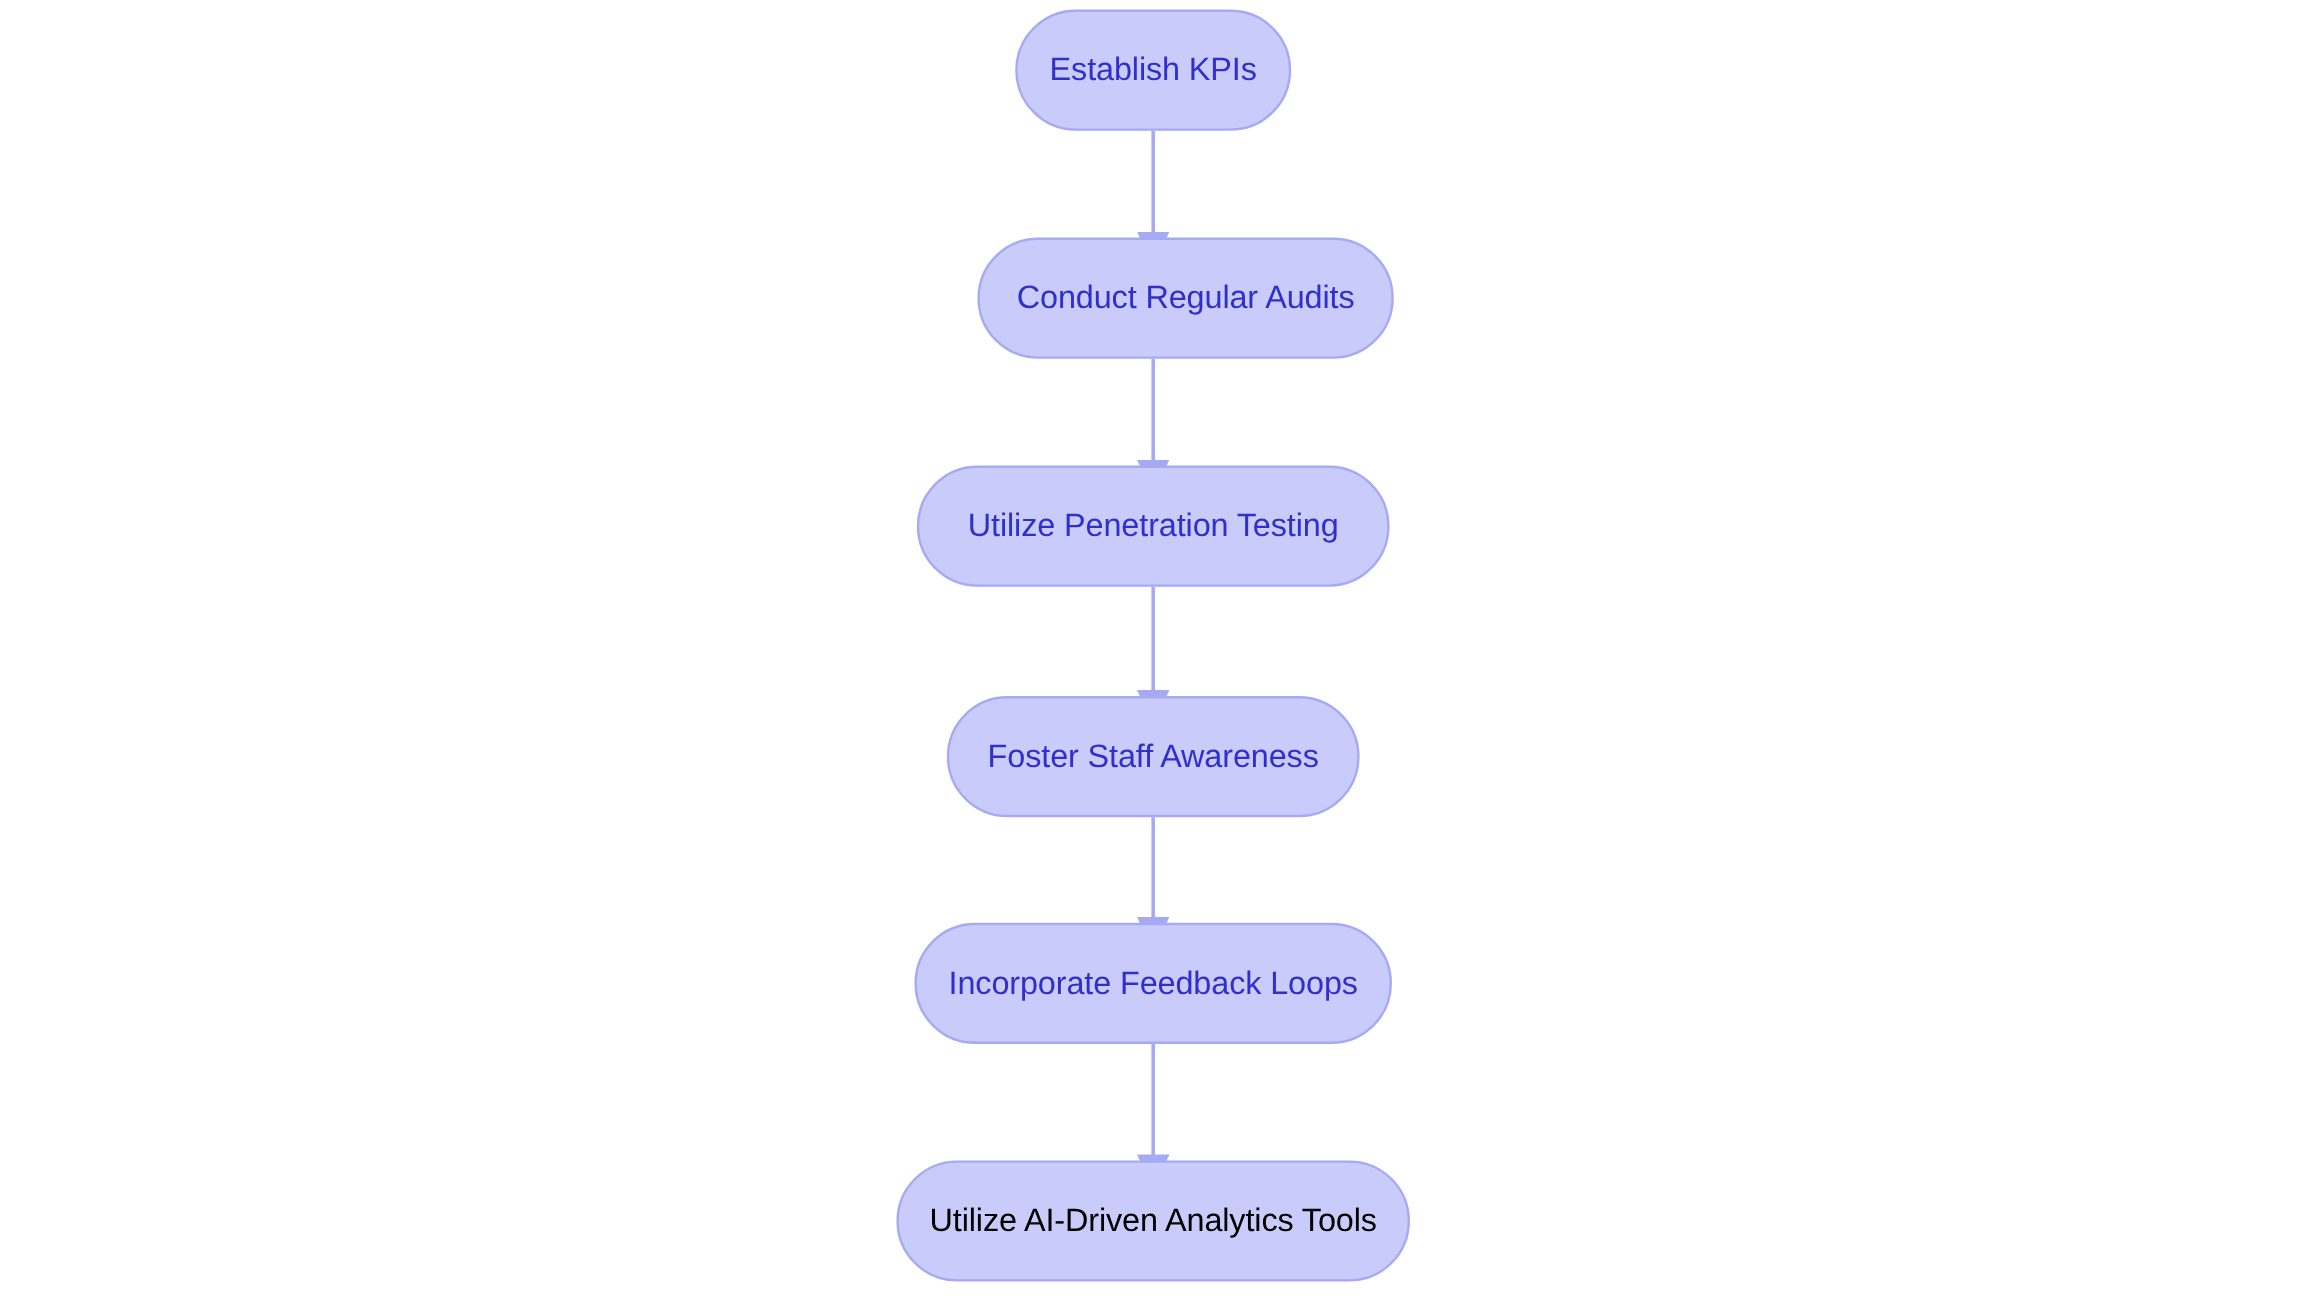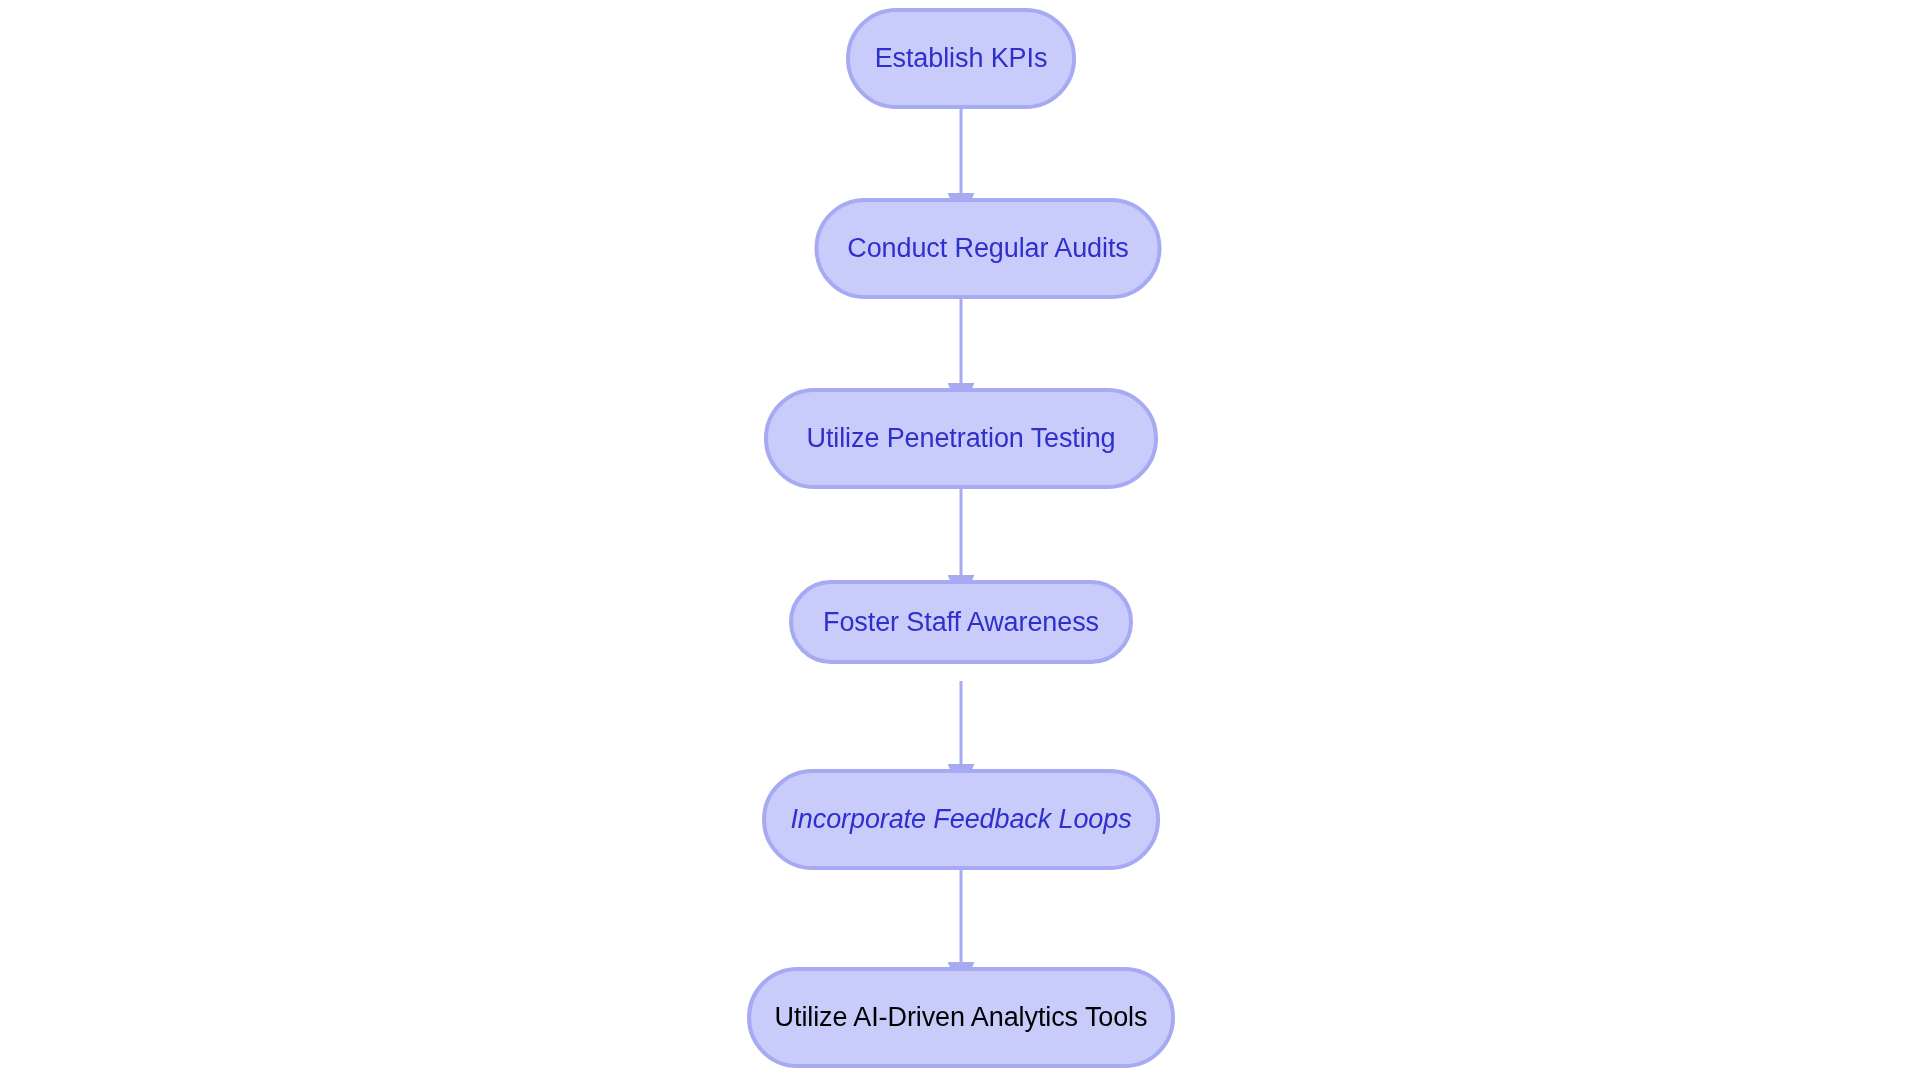--- a/index.html
+++ b/index.html
@@ -35,21 +35,21 @@
     height: 1083px;
     z-index: 1;
   }
   .flow-node {
     position: absolute;
     box-sizing: border-box;
     display: flex;
     align-items: center;
     justify-content: center;
     background: #c9ccfb;
-    border: 4px solid #6d28d9;
+    border: 2px solid #6d28d9;
     border-radius: 999px;
     transform: translateX(-50%);
   }
   .flow-node-label {
     color: #2f2fcc;
     font-family: "Liberation Sans", sans-serif;
     font-size: 27px;
     font-weight: 400;
     line-height: 1;
     letter-spacing: -0.1px;
@@ -80,24 +80,24 @@
   <div id="nodes-layer">
       <div class="flow-node" style="left: 961px; top: 8px; width: 230px; height: 101px; background: rgb(201, 204, 251); border-color: rgb(166, 170, 242);">
         <span class="flow-node-label" style="color: rgb(47, 47, 204);">Establish KPIs</span>
       </div>
       <div class="flow-node" style="left: 988px; top: 198px; width: 347px; height: 101px; background: rgb(201, 204, 251); border-color: rgb(166, 170, 242);">
         <span class="flow-node-label" style="color: rgb(47, 47, 204);">Conduct Regular Audits</span>
       </div>
       <div class="flow-node" style="left: 961px; top: 388px; width: 394px; height: 101px; background: rgb(201, 204, 251); border-color: rgb(166, 170, 242);">
         <span class="flow-node-label" style="color: rgb(47, 47, 204);">Utilize Penetration Testing</span>
       </div>
-      <div class="flow-node" style="left: 961px; top: 580px; width: 344px; height: 84px; background: rgb(201, 204, 251); border-color: rgb(166, 170, 242);">
+      <div class="flow-node" style="left: 961px; top: 580px; width: 344px; height: 101px; background: rgb(201, 204, 251); border-color: rgb(166, 170, 242);">
         <span class="flow-node-label" style="color: rgb(47, 47, 204);">Foster Staff Awareness</span>
       </div>
       <div class="flow-node" style="left: 961px; top: 769px; width: 398px; height: 101px; background: rgb(201, 204, 251); border-color: rgb(166, 170, 242);">
-        <span class="flow-node-label" style="color: rgb(47, 47, 204); font-style: italic;">Incorporate Feedback Loops</span>
+        <span class="flow-node-label" style="color: rgb(47, 47, 204);">Incorporate Feedback Loops</span>
       </div>
       <div class="flow-node" style="left: 961px; top: 967px; width: 428px; height: 101px; background: rgb(201, 204, 251); border-color: rgb(166, 170, 242);">
         <span class="flow-node-label" style="color: #000000;">Utilize AI-Driven Analytics Tools</span>
       </div>
     </div>
 
 </div>
 
 </body></html>

